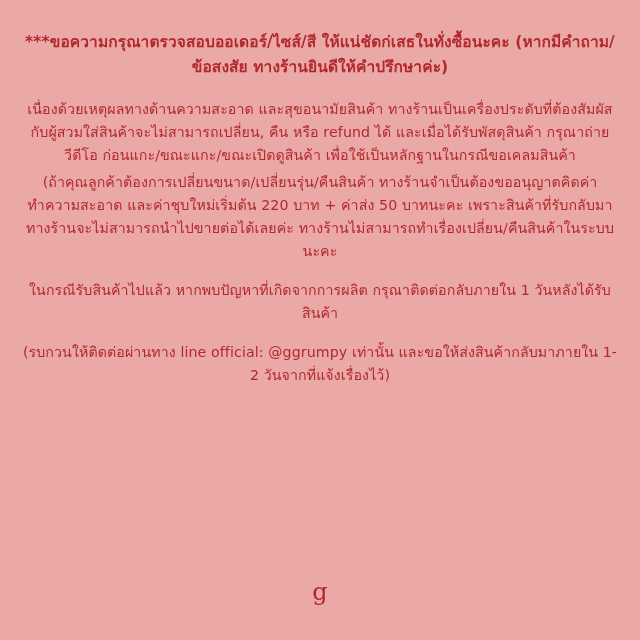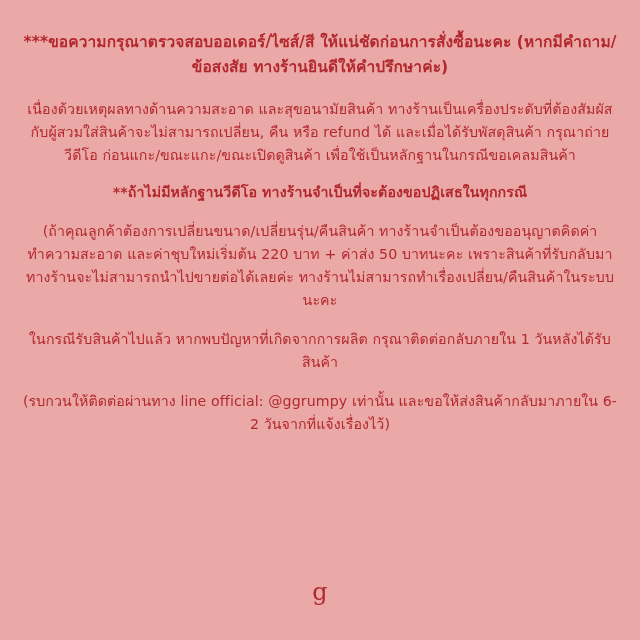--- a/index.html
+++ b/index.html
@@ -34,46 +34,45 @@
     font-weight: bold;
     font-size: 15.5px;
     margin-bottom: 18px;
     padding: 0 6px;
   }
   .para {
     font-size: 14.2px;
     margin-bottom: 16px;
     padding: 0 4px;
   }
-  .para-1 { margin-bottom: 14px; }
+  .para-1 { margin-bottom: 4px; }
   .para-emph { font-weight: bold; }
   .logo {
     position: absolute;
     left: 0;
     right: 0;
     bottom: 36px;
     text-align: center;
     font-family: "DejaVu Serif", "Liberation Serif", serif;
     font-size: 24px;
     color: #b3282f;
     line-height: 1;
   }
 </style>
 </head>
 <body>
 
 <div class="page">
 
-  <div class="block headline">***ขอความกรุณาตรวจสอบออเดอร์/ไซส์/สี ให้แน่ชัดก่อนการสั่งซื้อนะคะ (หากมีคำถาม/ข้อสงสัย ทางร้านยินดีให้คำปรึกษาค่ะ)</div>
+  <div class="block headline">***ขอความกรุณาตรวจสอบออเดอร์/ไซส์/สี ให้แน่ชัดก่เสธในทั่งซื้อนะคะ (หากมีคำถาม/ข้อสงสัย ทางร้านยินดีให้คำปรึกษาค่ะ)</div>
 
   <div class="block para para-1">เนื่องด้วยเหตุผลทางด้านความสะอาด และสุขอนามัยสินค้า ทางร้านเป็นเครื่องประดับที่ต้องสัมผัสกับผู้สวมใส่สินค้าจะไม่สามารถเปลี่ยน, คืน หรือ refund ได้ และเมื่อได้รับพัสดุสินค้า กรุณาถ่ายวีดีโอ ก่อนแกะ/ขณะแกะ/ขณะเปิดดูสินค้า เพื่อใช้เป็นหลักฐานในกรณีขอเคลมสินค้า</div>
 
-  <div class="block para para-emph">**ถ้าไม่มีหลักฐานวีดีโอ ทางร้านจำเป็นที่จะต้องขอปฏิเสธในทุกกรณี</div>
 
   <div class="block para">(ถ้าคุณลูกค้าต้องการเปลี่ยนขนาด/เปลี่ยนรุ่น/คืนสินค้า ทางร้านจำเป็นต้องขออนุญาตคิดค่าทำความสะอาด และค่าชุบใหม่เริ่มต้น 220 บาท + ค่าส่ง 50 บาทนะคะ เพราะสินค้าที่รับกลับมาทางร้านจะไม่สามารถนำไปขายต่อได้เลยค่ะ ทางร้านไม่สามารถทำเรื่องเปลี่ยน/คืนสินค้าในระบบนะคะ</div>
 
   <div class="block para">ในกรณีรับสินค้าไปแล้ว หากพบปัญหาที่เกิดจากการผลิต กรุณาติดต่อกลับภายใน 1 วันหลังได้รับสินค้า</div>
 
-  <div class="block para">(รบกวนให้ติดต่อผ่านทาง line official: @ggrumpy เท่านั้น และขอให้ส่งสินค้ากลับมาภายใน 6-2 วันจากที่แจ้งเรื่องไว้)</div>
+  <div class="block para">(รบกวนให้ติดต่อผ่านทาง line official: @ggrumpy เท่านั้น และขอให้ส่งสินค้ากลับมาภายใน 1-2 วันจากที่แจ้งเรื่องไว้)</div>
 
   <div class="logo">g</div>
 
 </div>
 
 </body></html>

